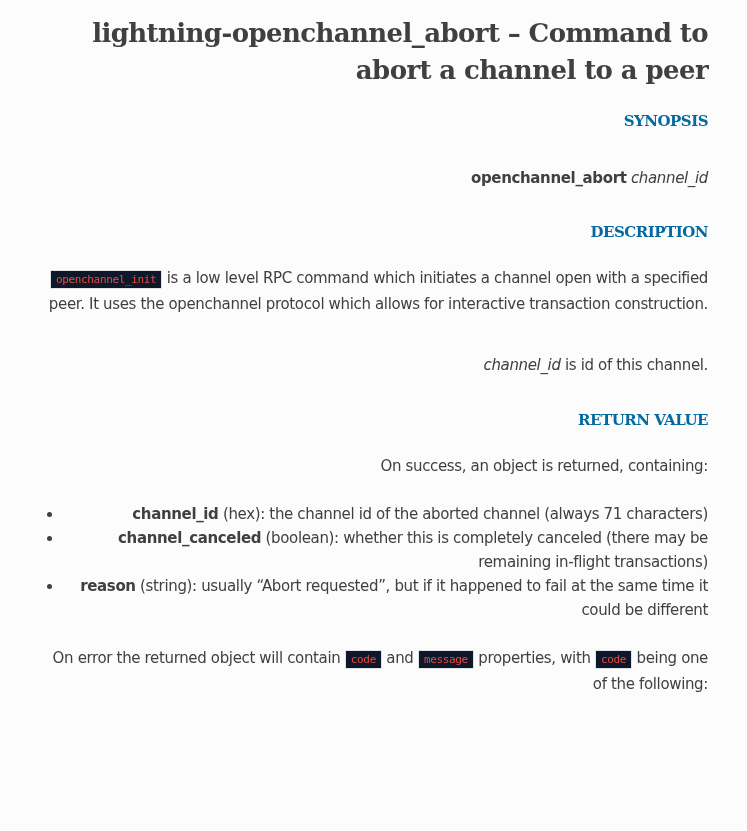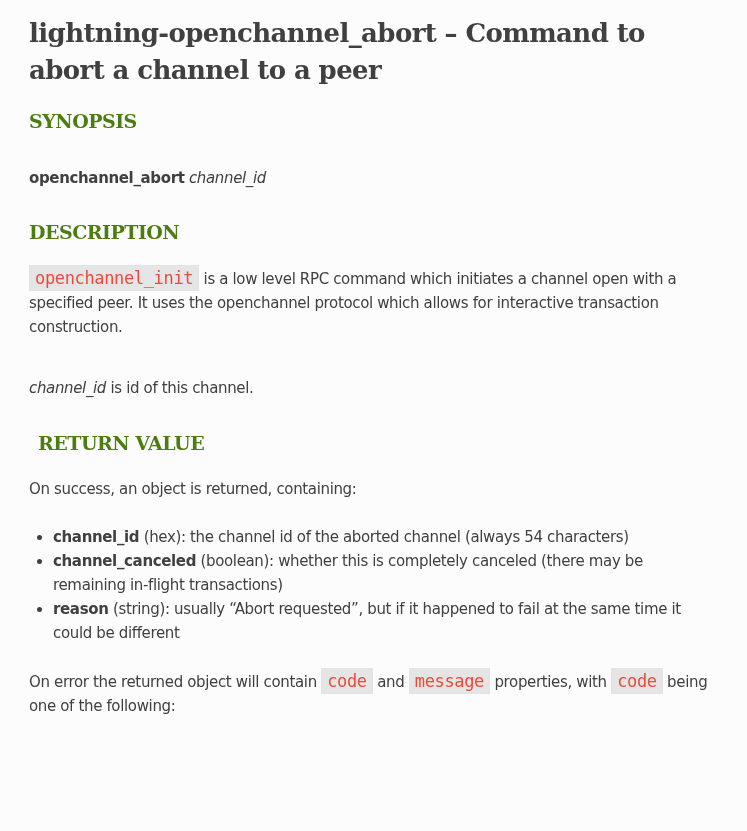--- a/index.html
+++ b/index.html
@@ -2,47 +2,47 @@
 <html><head>
 <meta charset="utf-8">
 <style>
   html, body { margin: 0; padding: 0; background: #fcfcfc; }
   body {
     width: 747px; height: 831px; overflow: hidden;
     font-family: "DejaVu Sans", sans-serif;
     color: #404040;
     font-size: 15px;
   }
-  .page { padding: 0 29px; }
+  .page { padding: 0 39px; text-align: right; }
   h1 {
     font-family: "DejaVu Serif", serif;
     font-weight: bold;
     font-size: 26px;
     line-height: 37px;
     margin: 15px 0 0 0;
     color: #404040;
     letter-spacing: -0.6px;
   }
   h2 {
     font-family: "DejaVu Serif", serif;
     font-weight: bold;
-    font-size: 19px;
+    font-size: 15px;
     line-height: 30px;
     margin: 0;
-    color: #4d7c0f;
+    color: #0369a1;
     letter-spacing: -0.5px;
   }
   p { margin: 0; line-height: 24px; font-size: 15px; letter-spacing: -0.35px; }
   ul { margin: 0; padding-left: 24px; }
   li { line-height: 24px; font-size: 15px; letter-spacing: -0.35px; }
   code {
     font-family: "DejaVu Sans Mono", monospace;
-    font-size: 17px;
+    font-size: 11px;
     color: #e74c3c;
-    background: #e5e5e5;
+    background: #0f172a;
     border: 1px solid #e1e4e5;
     padding: 2px 5px;
   }
   b { font-weight: bold; }
   .s-synopsis { margin-top: 17px; }
   .synopsis-line { margin-top: 30px; }
   .s-description { margin-top: 27px; }
   .desc-p1 { margin-top: 19px; }
   .desc-p2 { margin-top: 37px; }
   .s-return { margin-top: 28px; margin-left: 9px; }
@@ -63,19 +63,19 @@
     <i>channel_id</i>
   </p>
 
   <h2 class="s-description">DESCRIPTION</h2>
   <p class="desc-p1"><code>openchannel_init</code><span> is a low level RPC command which initiates a channel open with a specified peer. It uses the openchannel protocol which allows for interactive transaction construction.</span></p>
   <p class="desc-p2"><i>channel_id</i><span> is id of this channel.</span></p>
 
   <h2 class="s-return">RETURN VALUE</h2>
   <p class="ret-p1">On success, an object is returned, containing:</p>
   <ul class="ret-list">
-    <li><b>channel_id</b><span> (hex): the channel id of the aborted channel (always 54 characters)</span></li>
+    <li><b>channel_id</b><span> (hex): the channel id of the aborted channel (always 71 characters)</span></li>
     <li><b>channel_canceled</b><span> (boolean): whether this is completely canceled (there may be remaining in-flight transactions)</span></li>
     <li><b>reason</b><span> (string): usually “Abort requested”, but if it happened to fail at the same time it could be different</span></li>
   </ul>
 
   <p class="err-p"><span>On error the returned object will contain </span><code>code</code><span> and </span><code>message</code><span> properties, with </span><code>code</code><span> being one of the following:</span></p>
 </div>
 
 </body></html>

